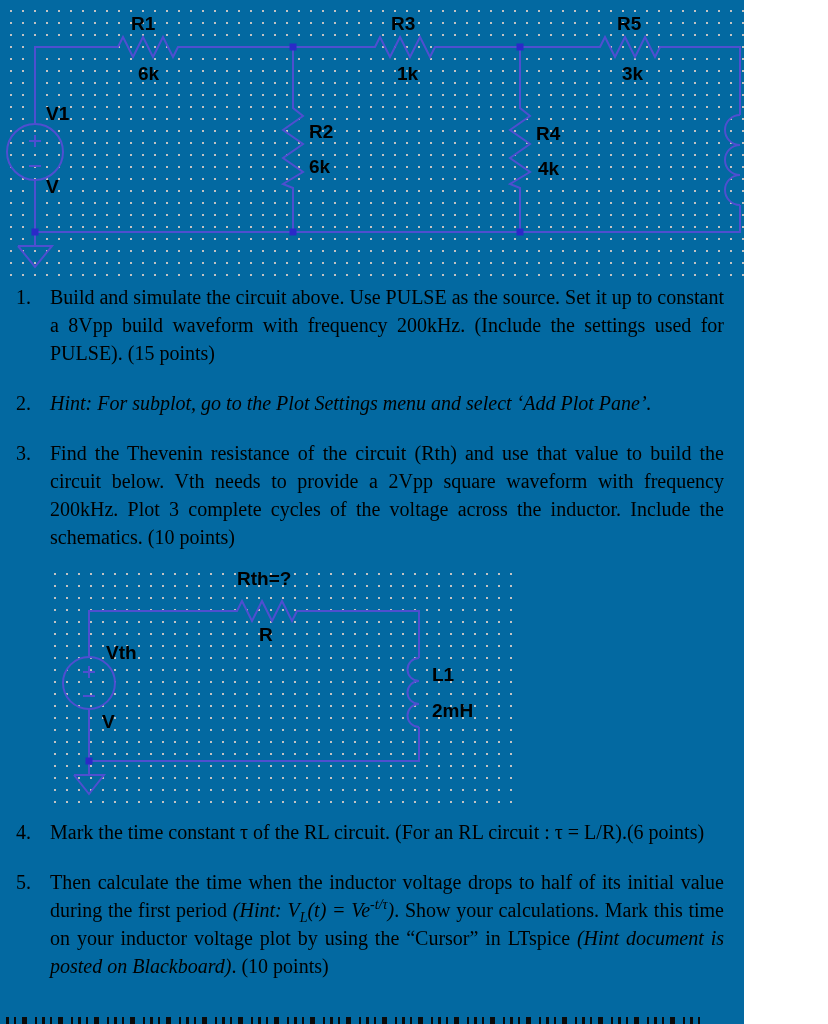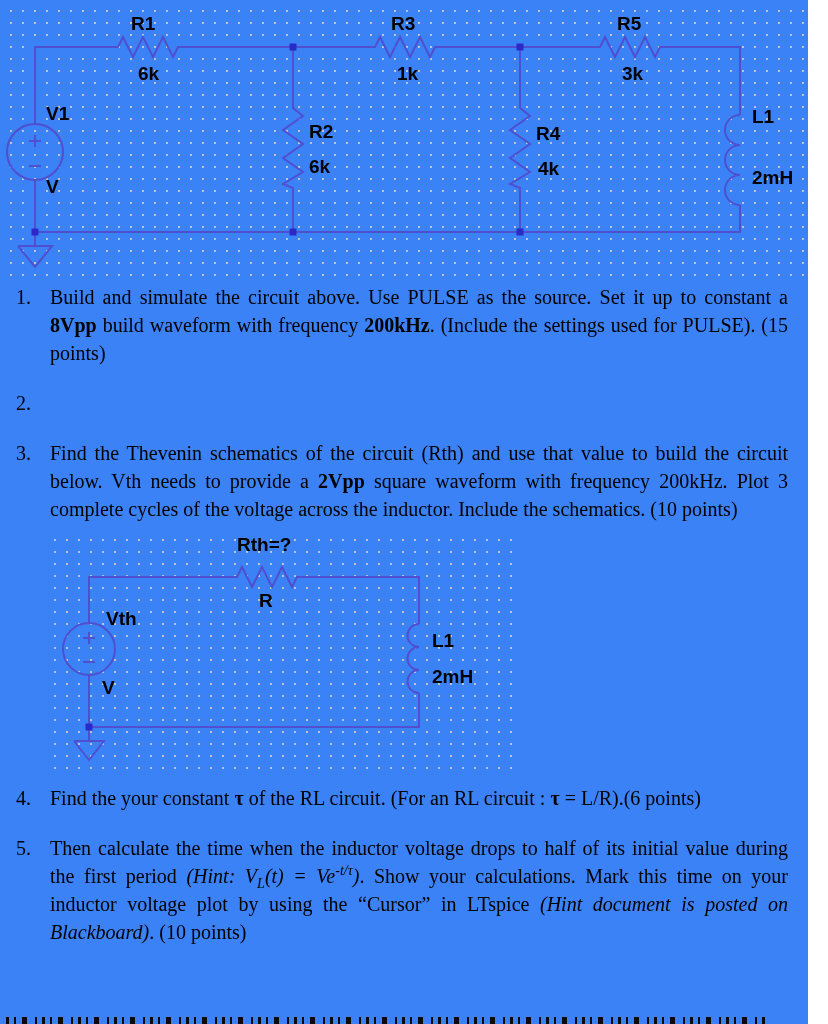--- a/index.html
+++ b/index.html
@@ -1,18 +1,18 @@
 <!DOCTYPE html>
 <html style="--wire: #4f4fd0; --node: #2a2ac8; --grid: #c3c3c3; --label: #000000;"><head>
 <meta charset="utf-8">
 <style>
   html,body{margin:0;padding:0;background:#ffffff;}
   .page{
-    width:808px;height:1024px;position:relative;overflow:hidden;
-    background:#3b82f6;color:#000;
+    width:744px;height:1024px;position:relative;overflow:hidden;
+    background:#0369a1;color:#000;
     font-family:"Liberation Serif", serif;
   }
   
   .schematic{
     background-image: radial-gradient(circle, var(--grid,#c3c3c3) 1.15px, transparent 1.3px);
     background-size: 12px 12px;
     background-position: 5px 5px;
   }
   .schematic svg{display:block;}
   .wire{stroke:var(--wire,#4f4fd0);stroke-width:2;fill:none;stroke-linejoin:miter;}
@@ -22,25 +22,25 @@
     font-weight:bold;font-size:19px;fill:var(--label,#000);
   }
   
   .questions{padding:0 20px 0 16px;}
   .question{display:flex;margin-top:22px;}
   .questions-a .question:first-child{margin-top:5px;}
   .questions-b .question:first-child{margin-top:10px;}
   .qnum{width:34px;flex:none;font-size:20px;line-height:28px;}
   .qbody{flex:1;font-size:20px;line-height:28px;text-align:justify;}
   .para{min-height:28px;}
-  .b{font-weight:bold;}
+  .b{font-weight:normal;}
   .i{font-style:italic;}
   sup,sub{line-height:0;font-size:70%;}
   
-  .schematic-2{width:470px;height:245px;margin:6px 0 0 44px;}
+  .schematic-2{width:470px;height:245px;margin:12px 0 0 44px;}
   
   .clipped-strip{
     position:absolute;left:6px;right:40px;bottom:0;height:7px;overflow:hidden;
     background:repeating-linear-gradient(90deg,
       #0a0a0a 0 3px, transparent 3px 8px,
       #0a0a0a 8px 10px, transparent 10px 16px,
       #0a0a0a 16px 21px, transparent 21px 29px,
       #0a0a0a 29px 31px, transparent 31px 36px);
   }
 </style>
@@ -97,26 +97,27 @@
   <div class="questions questions-a" id="questions-a">
       <div class="question">
         <div class="qnum">1.</div>
         <div class="qbody">
           <div class="para"><span>Build and simulate the circuit above. Use PULSE as the source. Set it up to constant a </span><span class="b">8Vpp</span><span> build waveform with frequency </span><span class="b">200kHz</span><span>. (Include the settings used for PULSE). (15 points)</span></div>
         </div>
       </div>
       <div class="question">
         <div class="qnum">2.</div>
         <div class="qbody">
+          <div class="para"><span class="i">Hint: For subplot, go to the Plot Settings menu and select ‘Add Plot Pane’.</span></div>
         </div>
       </div>
       <div class="question">
         <div class="qnum">3.</div>
         <div class="qbody">
-          <div class="para"><span>Find the Thevenin schematics of the circuit (Rth) and use that value to build the circuit below. Vth needs to provide a </span><span class="b">2Vpp</span><span> square waveform with frequency 200kHz. Plot 3 complete cycles of the voltage across the inductor. Include the schematics. (10 points)</span></div>
+          <div class="para"><span>Find the Thevenin resistance of the circuit (Rth) and use that value to build the circuit below. Vth needs to provide a </span><span class="b">2Vpp</span><span> square waveform with frequency 200kHz. Plot 3 complete cycles of the voltage across the inductor. Include the schematics. (10 points)</span></div>
         </div>
       </div>
     </div>
 
   <div class="schematic schematic-2">
     <svg viewBox="0 0 470 245" width="470" height="245">
 
       <path class="wire" d="M45,94 L45,48 L193,48 L198,38 L208,58 L218,38 L228,58 L238,38 L248,58 L253,48 L375,48 L375,95"></path>
 
       <path class="wire" d="M375,95 A11.5,11.5 0 0 0 375,118 A11.5,11.5 0 0 0 375,141 A11.5,11.5 0 0 0 375,164"></path>
@@ -137,21 +138,21 @@
       <text class="clabel" x="58" y="165">V</text>
       <text class="clabel" x="388" y="118">L1</text>
       <text class="clabel" x="388" y="154">2mH</text>
     </svg>
   </div>
 
   <div class="questions questions-b" id="questions-b">
       <div class="question">
         <div class="qnum">4.</div>
         <div class="qbody">
-          <div class="para"><span>Find the your constant </span><span class="b">τ</span><span> of the RL circuit. (For an RL circuit : </span><span class="b">τ</span><span> = L/R).(6 points)</span></div>
+          <div class="para"><span>Mark the time constant </span><span class="b">τ</span><span> of the RL circuit. (For an RL circuit : </span><span class="b">τ</span><span> = L/R).(6 points)</span></div>
         </div>
       </div>
       <div class="question">
         <div class="qnum">5.</div>
         <div class="qbody">
           <div class="para"><span>Then calculate the time when the inductor voltage drops to half of its initial value during the first period </span><span class="i">(Hint: </span><span class="i">V</span><sub class="i">L</sub><span class="i">(t) = Ve</span><sup class="i">-t/τ</sup><span class="i">)</span><span>. Show your calculations. Mark this time on your inductor voltage plot by using the “Cursor” in LTspice </span><span class="i">(Hint document is posted on Blackboard)</span><span>. (10 points)</span></div>
         </div>
       </div>
     </div>
 

